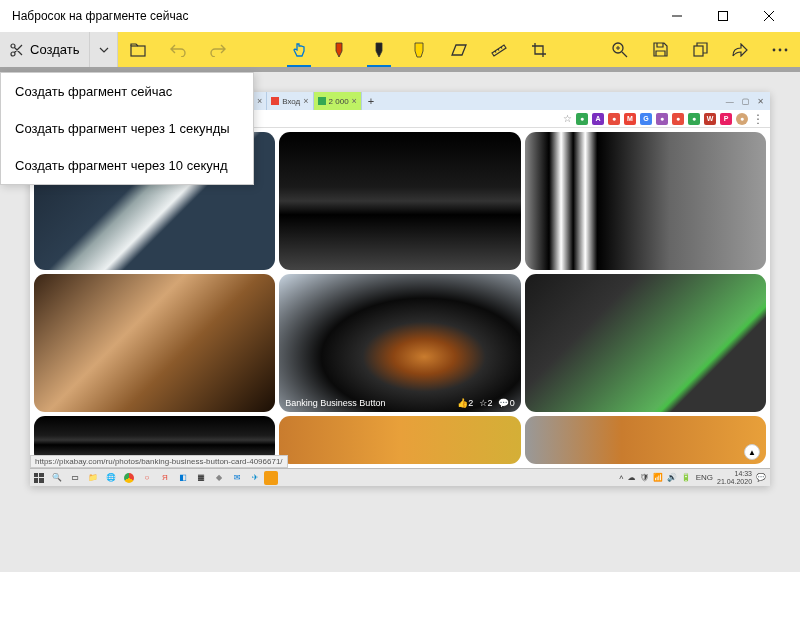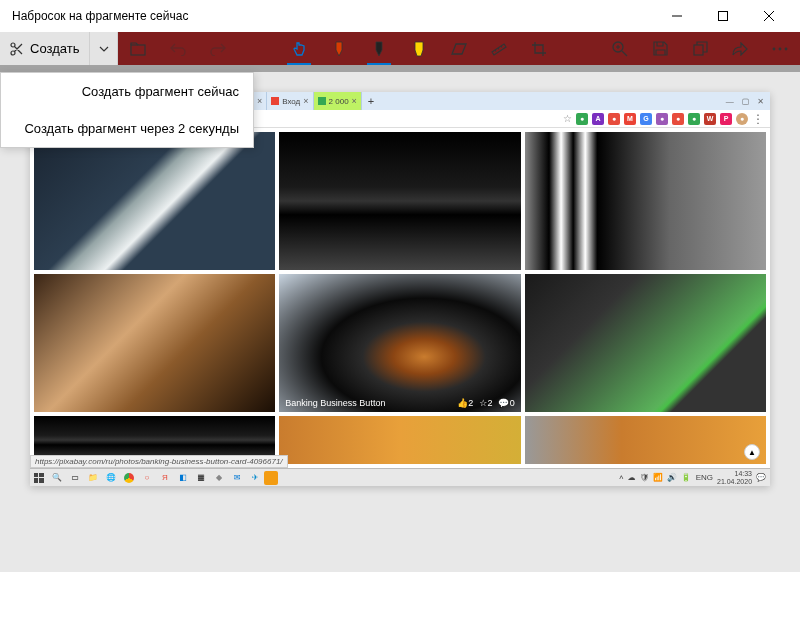--- a/index.html
+++ b/index.html
@@ -4,56 +4,56 @@
 <style>
 * { margin: 0; padding: 0; box-sizing: border-box; font-family: "Segoe UI", Arial, sans-serif; }
 body { background: #fff; width: 800px; height: 632px; overflow: hidden; position: relative; }
 
 
 .titlebar { height: 32px; display: flex; align-items: center; padding: 0 8px 0 12px; font-size: 12px; color: #000; }
 .titlebar .title { flex: 1; }
 .win-btn { width: 46px; height: 32px; display: flex; align-items: center; justify-content: center; cursor: default; }
 
 
-.toolbar { height: 40px; background: #7f1d1d; display: flex; align-items: stretch; border-bottom: 7px solid #a3a3a3; }
+.toolbar { height: 40px; background: #fde047; display: flex; align-items: stretch; border-bottom: 5px solid #a3a3a3; }
 .new-btn { display: flex; align-items: center; padding: 0 10px; gap: 6px; background: #e4e4e4; border-right: 1px solid #d0d0d0; font-size: 13px; }
 .dropdown-btn { width: 28px; display: flex; align-items: center; justify-content: center; background: #e4e4e4; border-right: 1px solid #d0d0d0; }
 .tool-btn { width: 40px; display: flex; align-items: center; justify-content: center; position: relative; }
 .tool-btn.disabled { opacity: 0.35; }
 .tool-btn.active::after { content: ''; position: absolute; bottom: 0; left: 8px; right: 8px; height: 2px; background: #0078d4; }
 .spacer { flex: 1; }
 .tool-group { display: flex; align-items: stretch; }
 
 
-.dropdown-menu { position: absolute; top: 72px; left: 0; width: 254px; background: #fff; border: 1px solid #ccc; box-shadow: 2px 2px 8px rgba(0,0,0,0.15); z-index: 100; text-align: right; }
+.dropdown-menu { position: absolute; top: 72px; left: 0; width: 254px; background: #fff; border: 1px solid #ccc; box-shadow: 2px 2px 8px rgba(0,0,0,0.15); z-index: 100; }
 .menu-item { padding: 11px 14px; font-size: 13px; color: #000; }
 
 
 .canvas { position: absolute; top: 72px; left: 0; right: 0; bottom: 60px; background: #e8e8e8; display: flex; align-items: flex-start; justify-content: center; padding: 20px 0; overflow: hidden; }
 .screenshot { width: 740px; background: #fff; box-shadow: 0 2px 8px rgba(0,0,0,0.2); position: relative; }
 
 
 .browser-tabs { height: 18px; background: #dce9f7; display: flex; align-items: center; font-size: 8px; overflow: hidden; }
 .tab { height: 100%; padding: 0 4px; display: flex; align-items: center; gap: 3px; border-right: 1px solid #b5cce5; color: #444; white-space: nowrap; }
 .tab.active { background: #bef264; }
 .tab-close { font-size: 9px; color: #666; }
 .tab-new { width: 18px; display: flex; align-items: center; justify-content: center; color: #444; font-size: 11px; }
 .window-ctrls { margin-left: auto; display: flex; gap: 8px; padding-right: 6px; color: #666; font-size: 8px; }
 .browser-bar { height: 18px; background: #fff; border-bottom: 1px solid #ddd; display: flex; align-items: center; justify-content: flex-end; padding: 0 6px; gap: 4px; }
 .ext-icon { width: 12px; height: 12px; border-radius: 2px; font-size: 7px; color: #fff; display: flex; align-items: center; justify-content: center; font-weight: bold; }
 
 
 .img-grid { display: grid; grid-template-columns: repeat(3, 1fr); gap: 4px; padding: 4px; }
-.img-cell { background: #333; position: relative; overflow: hidden; }
+.img-cell { background: #333; position: relative; overflow: hidden; border-radius: 11px; }
 .row1 { height: 138px; }
 .row2 { height: 138px; }
 .row3 { height: 48px; }
 .img-caption { position: absolute; bottom: 4px; left: 6px; color: #fff; font-size: 9px; }
 .img-stats { position: absolute; bottom: 4px; right: 6px; color: #fff; font-size: 9px; display: flex; gap: 6px; }
-.status-url { position: absolute; bottom: 18px; left: 0; background: #f0f0f0; border: 1px solid #ccc; font-size: 8px; padding: 1px 4px; color: #555; font-style: italic; }
+.status-url { position: absolute; bottom: 18px; left: 0; background: #f0f0f0; border: 1px solid #ccc; font-size: 8px; padding: 1px 4px; color: #555; }
 .scroll-top { position: absolute; bottom: 26px; right: 10px; width: 16px; height: 16px; border-radius: 50%; background: #fff; border: 1px solid #ccc; font-size: 8px; display: flex; align-items: center; justify-content: center; }
 
 
 .taskbar { position: absolute; bottom: 0; left: 30px; width: 740px; height: 18px; background: #e8e8e8; border-top: 1px solid #bbb; display: flex; align-items: center; font-size: 8px; }
 .tb-icon { width: 18px; height: 18px; display: flex; align-items: center; justify-content: center; }
 .tb-right { margin-left: auto; display: flex; align-items: center; gap: 4px; padding-right: 4px; color: #444; }
 .clock { text-align: right; font-size: 7px; line-height: 8px; }
 
 
 .desk-img { background: linear-gradient(135deg, #1a2532 0%, #2c3e50 40%, #95a5a6 45%, #ecf0f1 55%, #2c3e50 60%); }
@@ -187,21 +187,22 @@
           <circle cx="2" cy="2" r="1.4" fill="#333"></circle>
           <circle cx="8" cy="2" r="1.4" fill="#333"></circle>
           <circle cx="14" cy="2" r="1.4" fill="#333"></circle>
         </svg>
     </div>
   </div>
 </div>
 
 <div class="dropdown-menu">
   <div class="menu-item">Создать фрагмент сейчас</div>
-  <div class="menu-item">Создать фрагмент через 2 секунды</div>
+  <div class="menu-item">Создать фрагмент через 1 секунды</div>
+  <div class="menu-item">Создать фрагмент через 10 секунд</div>
 </div>
 
 <div class="canvas">
   <div class="screenshot">
 
     <div class="browser-tabs">
       <div class="tab">
           <span style="width:8px;height:8px;background:#4285f4;border-radius:50%"></span>
           <span>Перек</span>
           <span class="tab-close">×</span>

